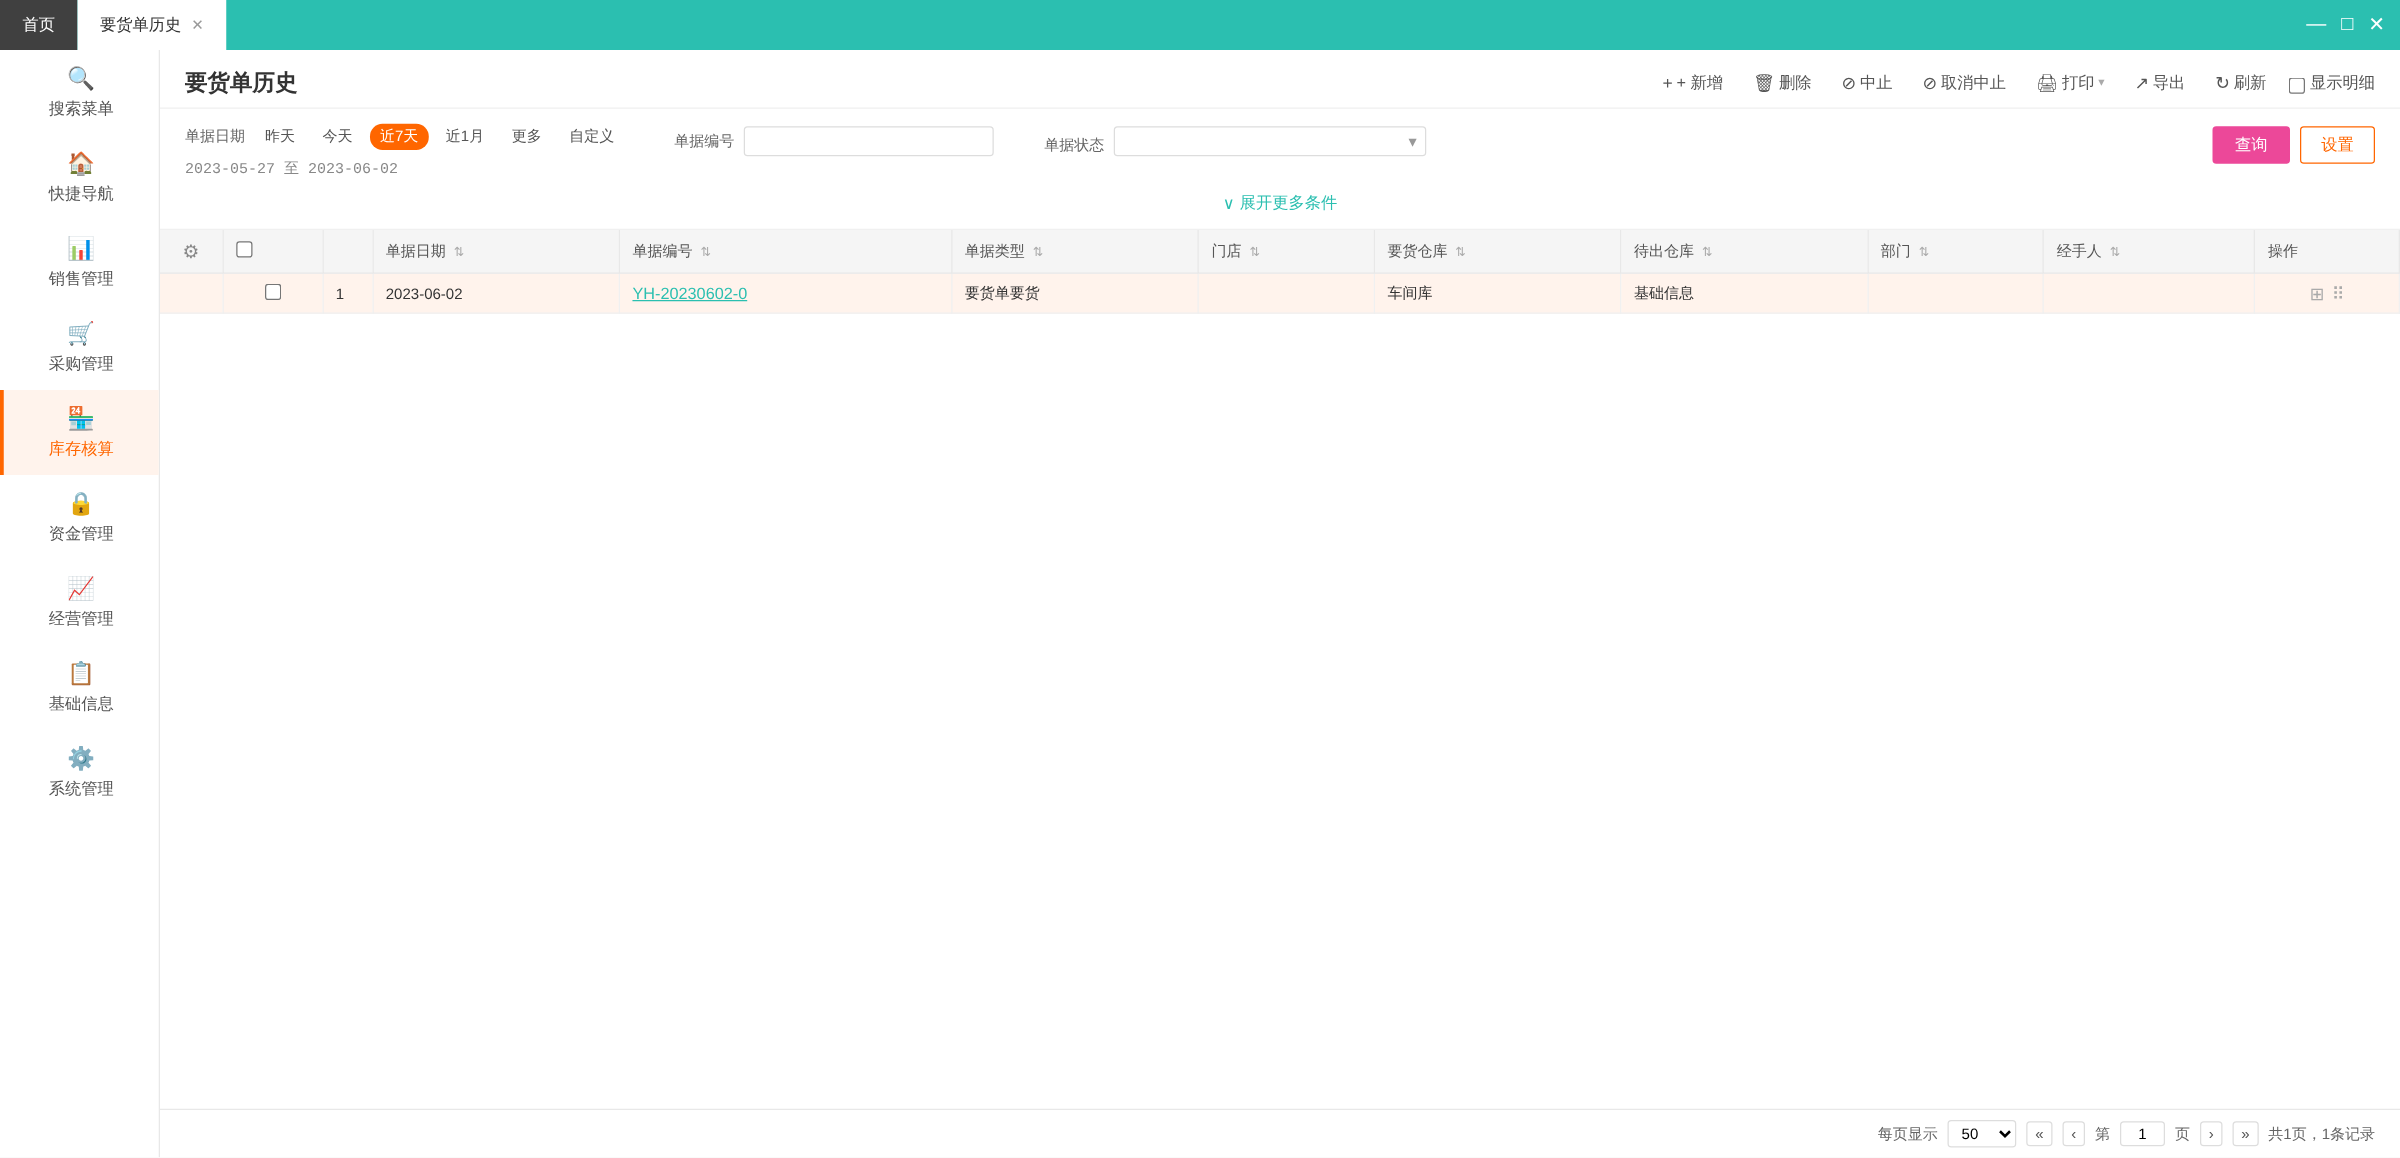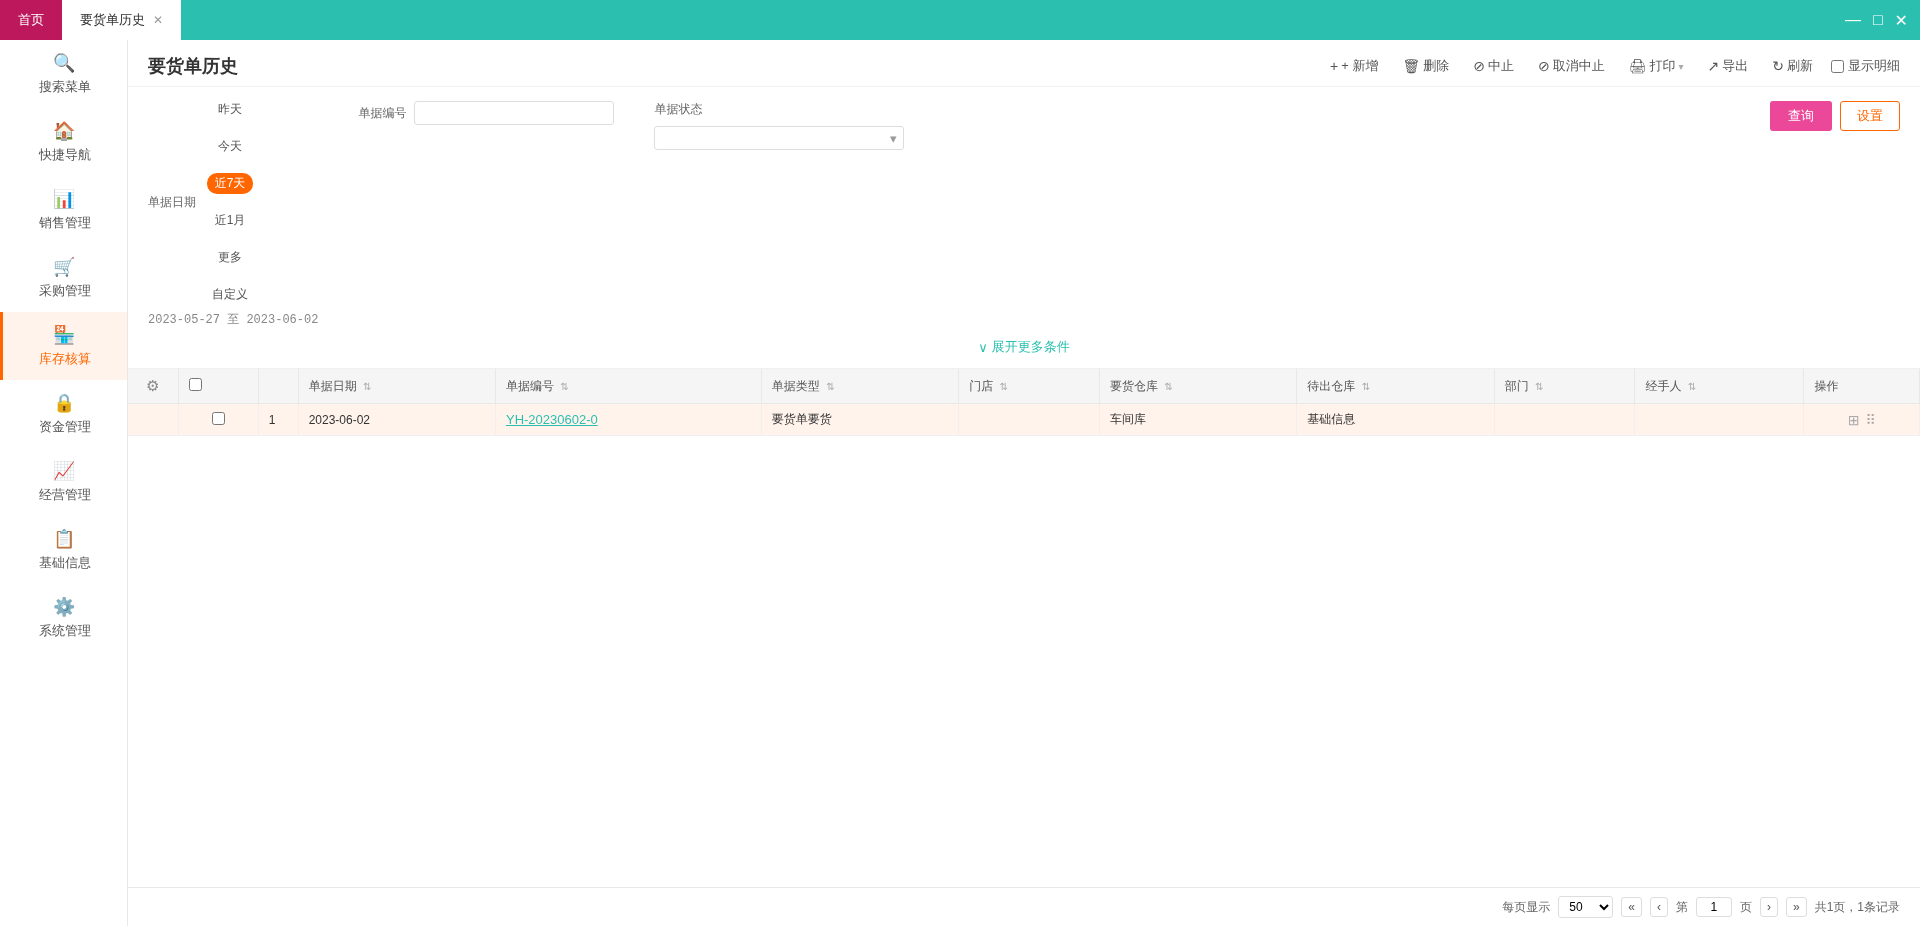--- a/index.html
+++ b/index.html
@@ -8,21 +8,21 @@
     
     .top-bar {
       background: #2bbfb0;
       height: 40px;
       display: flex;
       align-items: center;
       padding: 0 0 0 0;
       flex-shrink: 0;
     }
     .tab-home {
-      background: #be185d;
+      background: #404040;
       color: #fff;
       padding: 0 18px;
       height: 40px;
       display: flex;
       align-items: center;
       font-size: 13px;
       cursor: pointer;
     }
     .tab-active {
       background: #fff;
@@ -137,21 +137,21 @@
       background: #fff;
       color: #f60;
       border: 1px solid #f60;
       padding: 5px 16px;
       border-radius: 3px;
       cursor: pointer;
       font-size: 13px;
     }
     .display-detail {
       display: flex;
-      align-items: center;
+      align-items: flex-end;
       gap: 4px;
       color: #555;
       font-size: 12px;
       cursor: pointer;
     }
 
     
     .filter-area {
       padding: 12px 20px;
       border-bottom: 1px solid #f0f0f0;
@@ -167,23 +167,21 @@
       flex-direction: column;
       gap: 4px;
     }
     .filter-label {
       color: #666;
       font-size: 12px;
       white-space: nowrap;
     }
     .filter-date-pills {
       display: flex;
-      align-items: center;
-      gap: 16px;
-      flex-direction: column;
+      gap: 6px;
     }
     .pill {
       padding: 2px 8px;
       border-radius: 10px;
       font-size: 12px;
       cursor: pointer;
       color: #555;
     }
     .pill.active {
       background: #f60;
@@ -463,21 +461,21 @@
         </div>
 
         <div class="filter-group" style="margin-left:20px;">
           <div style="display:flex;align-items:center;gap:8px;height:100%;padding-top:2px;">
             <span class="filter-label">单据编号</span>
             <input class="filter-input" type="text" placeholder="" style="">
           </div>
         </div>
 
         <div class="filter-group" style="margin-left:20px;">
-          <div style="display:flex;align-items:flex-start;gap:8px;height:100%;padding-top:2px;flex-direction:column;">
+          <div style="display:flex;align-items:flex-end;gap:8px;height:100%;padding-top:2px;">
             <span class="filter-label">单据状态</span>
             <div class="filter-select-wrap">
               <select class="filter-select">
                 <option value=""></option>
               </select>
             </div>
           </div>
         </div>
 
         <div style="margin-left:auto;display:flex;gap:8px;align-items:flex-start;padding-top:2px;">

